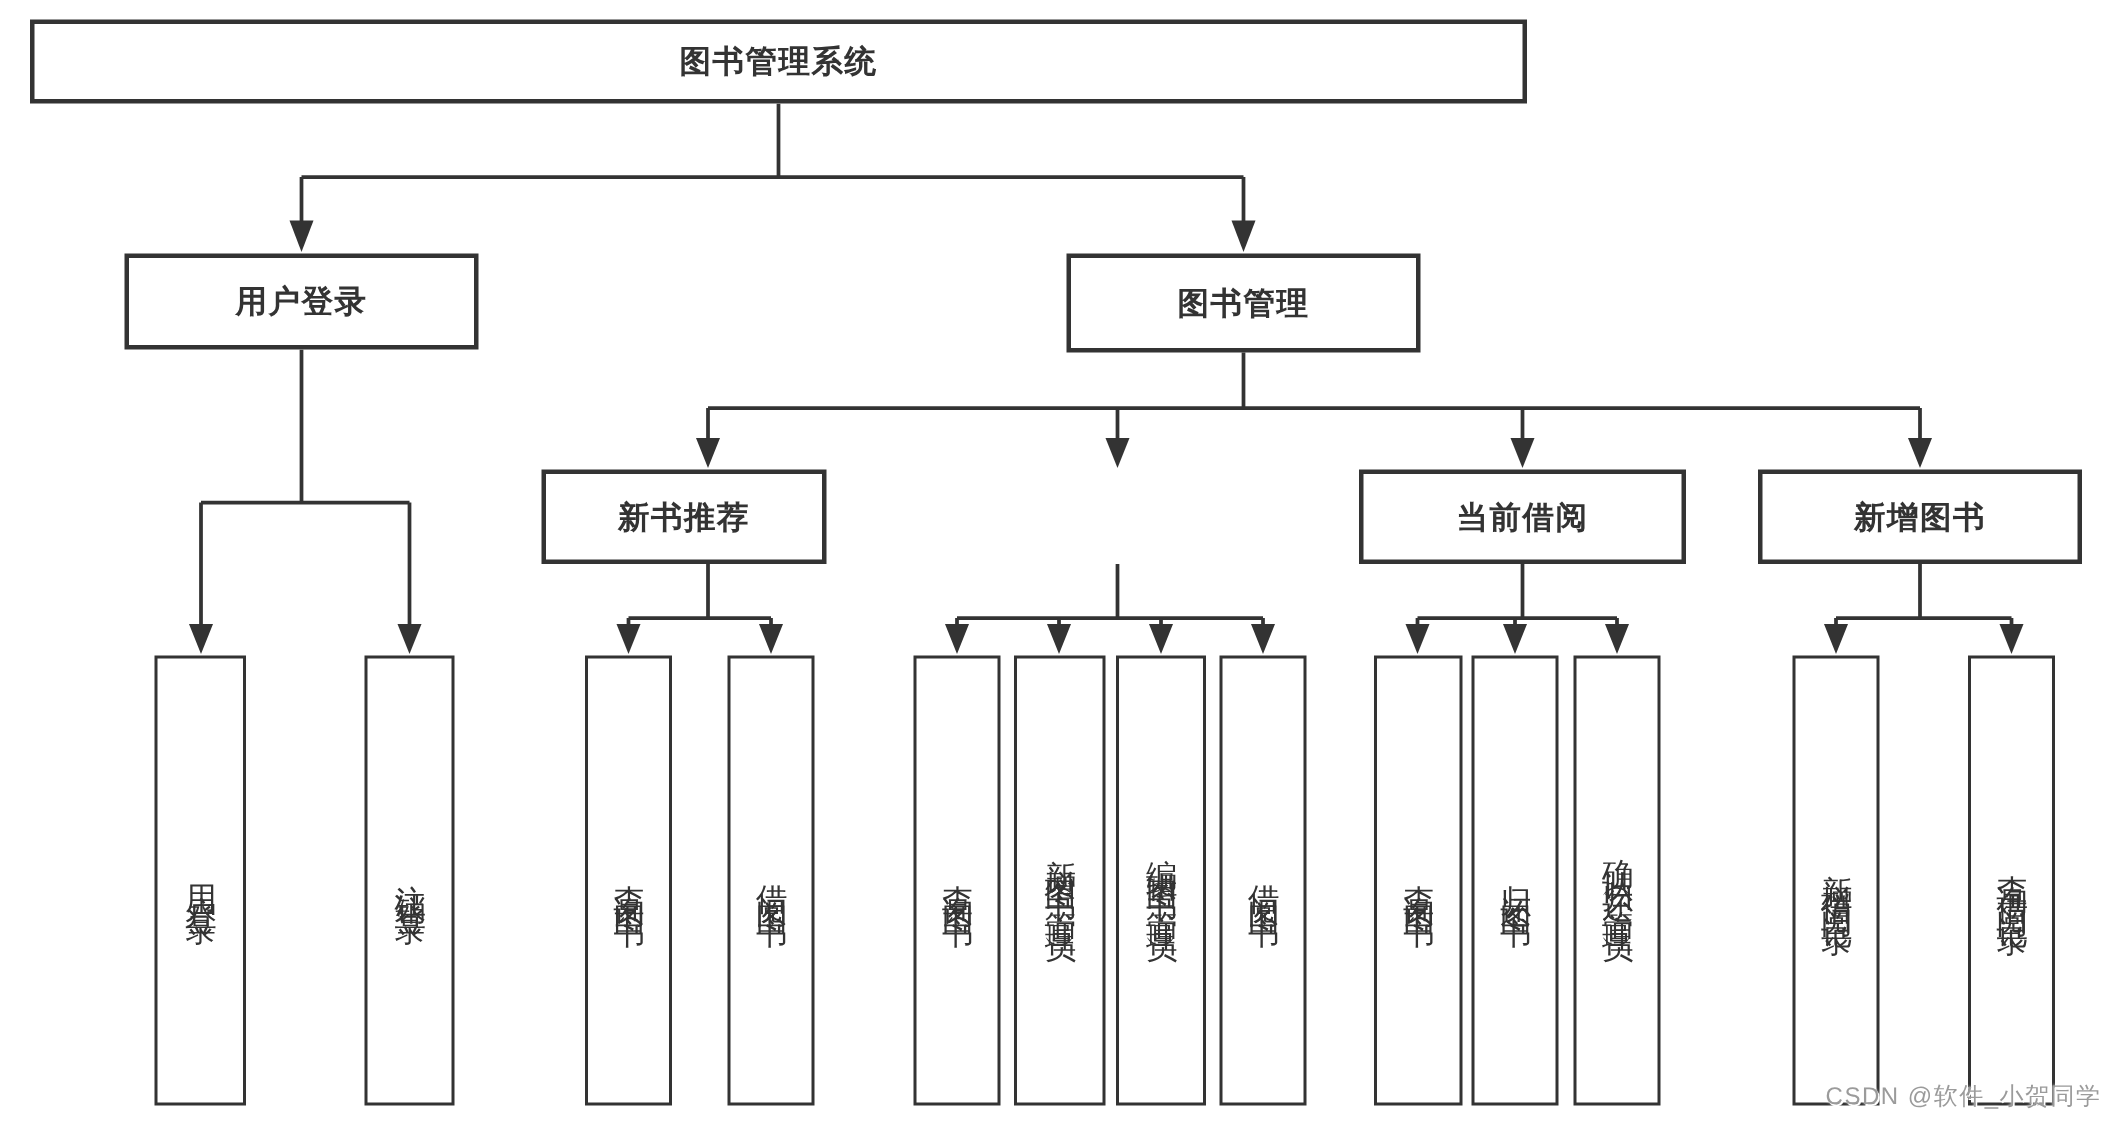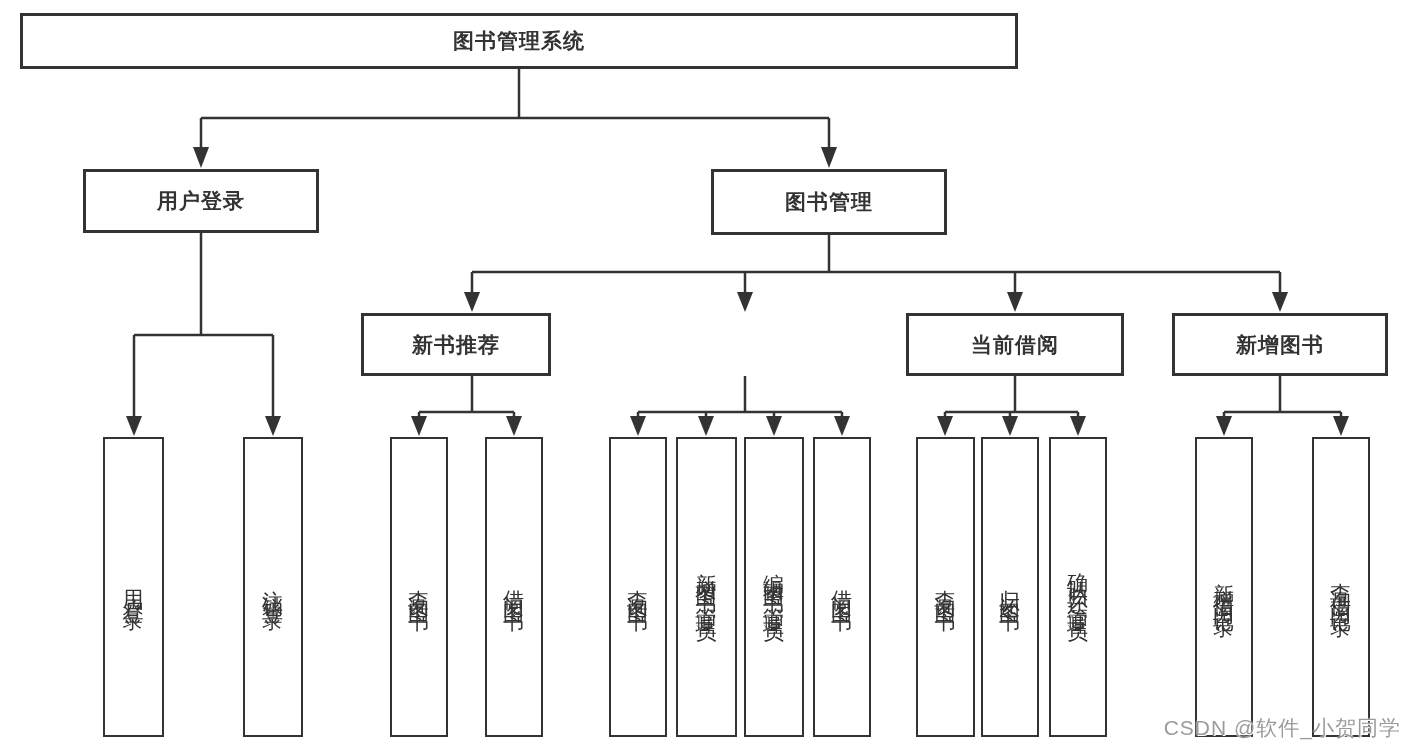--- a/index.html
+++ b/index.html
@@ -32,21 +32,21 @@
     text-orientation:mixed;
     font-size:21px;
     letter-spacing:7px;
     color:#333333;
     line-height:1;
   }
   .watermark{
     position:absolute;
     right:4px;
     bottom:5px;
-    font-size:21px;
+    font-size:16px;
     color:#9b9b9b;
     letter-spacing:1px;
     text-shadow:0 0 2px #ffffff,1px 1px 0 #ffffff;
     white-space:nowrap;
   }
 </style>
 </head>
 <body>
 
 <div id="canvas">

